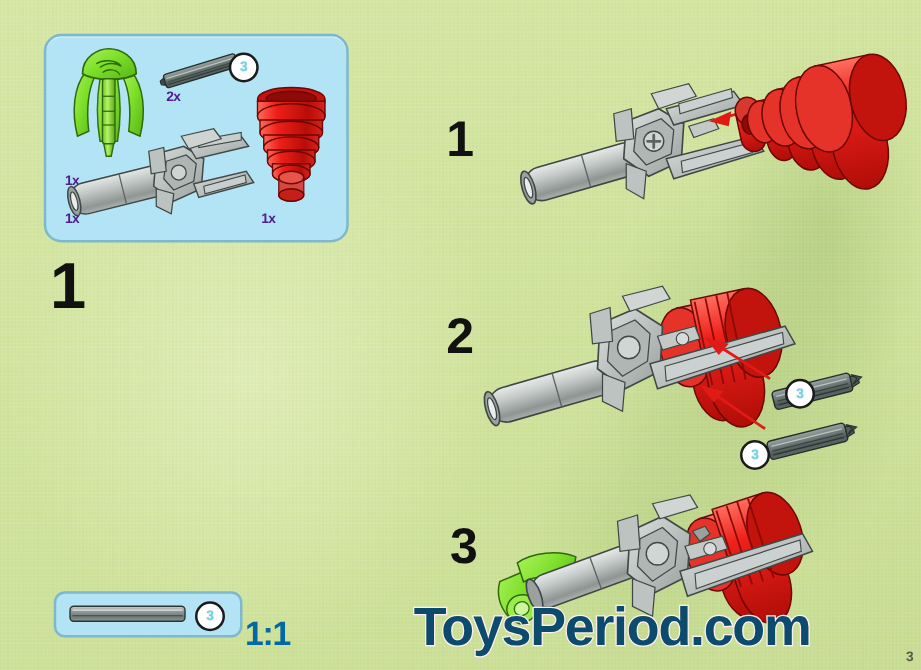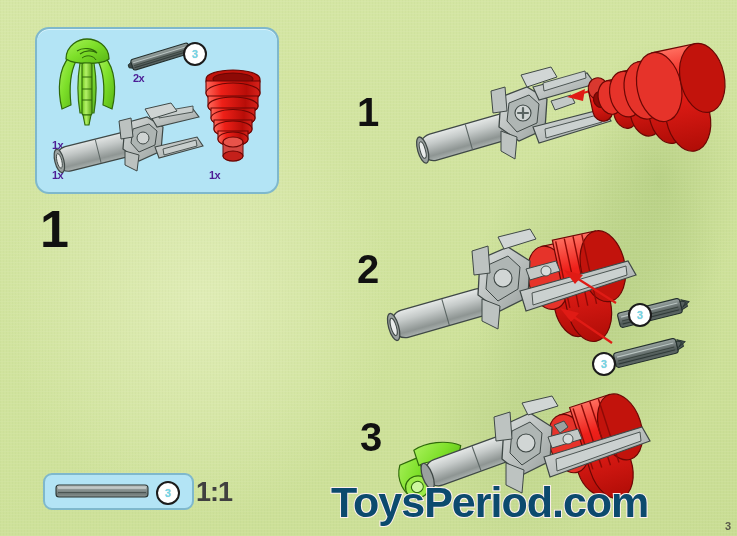--- a/index.html
+++ b/index.html
@@ -104,24 +104,24 @@
     top: 473px;
     width: 147px;
     height: 33px;
     background: #b3e4f5;
     border: 2px solid #7fb8cc;
     border-radius: 9px;
   }
   #scale-ratio {
     position: absolute;
     left: 196px;
-    top: 477px;
+    top: 492px;
     font-size: 27px;
     font-weight: bold;
-    color: #404040;
+    color: #0369a1;
     letter-spacing: -1px;
   }
 
   
   #watermark {
     position: absolute;
     left: 331px;
     top: 478px;
     font-size: 43px;
     font-weight: bold;

